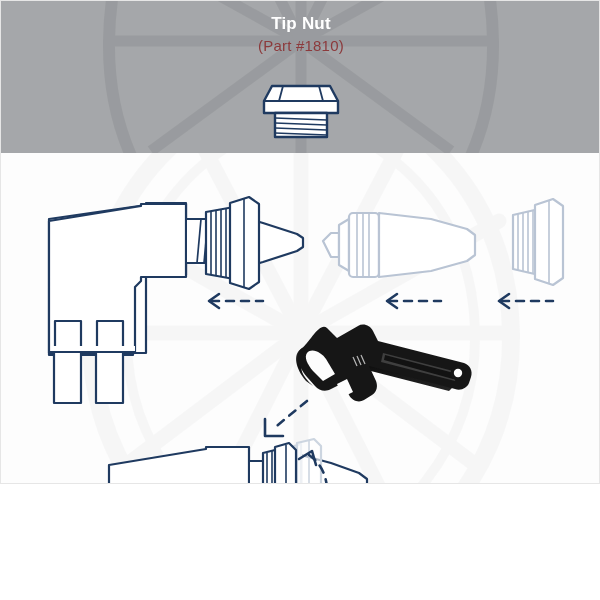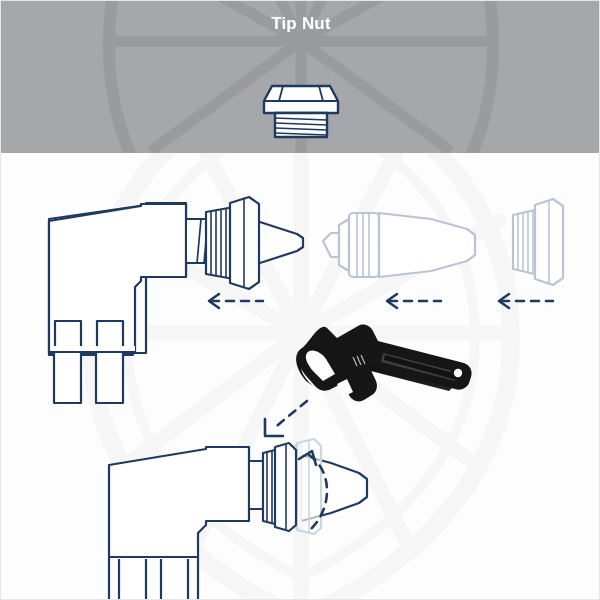--- a/index.html
+++ b/index.html
@@ -7,21 +7,21 @@
     margin: 0;
     padding: 0;
     background: #ffffff;
   }
   body {
     font-family: "Liberation Sans", sans-serif;
   }
   #sheet {
     position: relative;
     width: 600px;
-    height: 600px;
+    height: 484px;
     overflow: hidden;
     background: #fdfdfd;
     box-sizing: border-box;
     border: 1px solid #e6e6e6;
   }
   
   #header-bar {
     position: absolute;
     left: 0;
     top: 0;
@@ -112,20 +112,21 @@
         <path d="M300 40 L 450 150"></path>
         <path d="M300 40 L 112 40"></path>
         <path d="M300 40 L 488 40"></path>
         <path d="M300 40 L 200 -160"></path>
         <path d="M300 40 L 400 -160"></path>
       </g>
     </svg>
 
     <div id="header-text">
       <div id="title" style="color: rgb(255, 255, 255);">Tip Nut</div>
+      <div id="subtitle" style="color: rgb(140, 58, 60);">(Part #1810)</div>
     </div>
 
     <svg id="header-part-icon" viewBox="0 0 102 72" aria-hidden="true">
       <g stroke="#1f3a60" stroke-width="2.4" fill="#ffffff" stroke-linejoin="round" stroke-linecap="round">
 
         <path d="M14 26 L22 11 L80 11 L88 26 L88 38 L14 38 Z"></path>
 
         <path d="M14 26 L88 26" stroke-width="2"></path>
 
         <path d="M33 11 L29 26" fill="none" stroke-width="1.8"></path>

